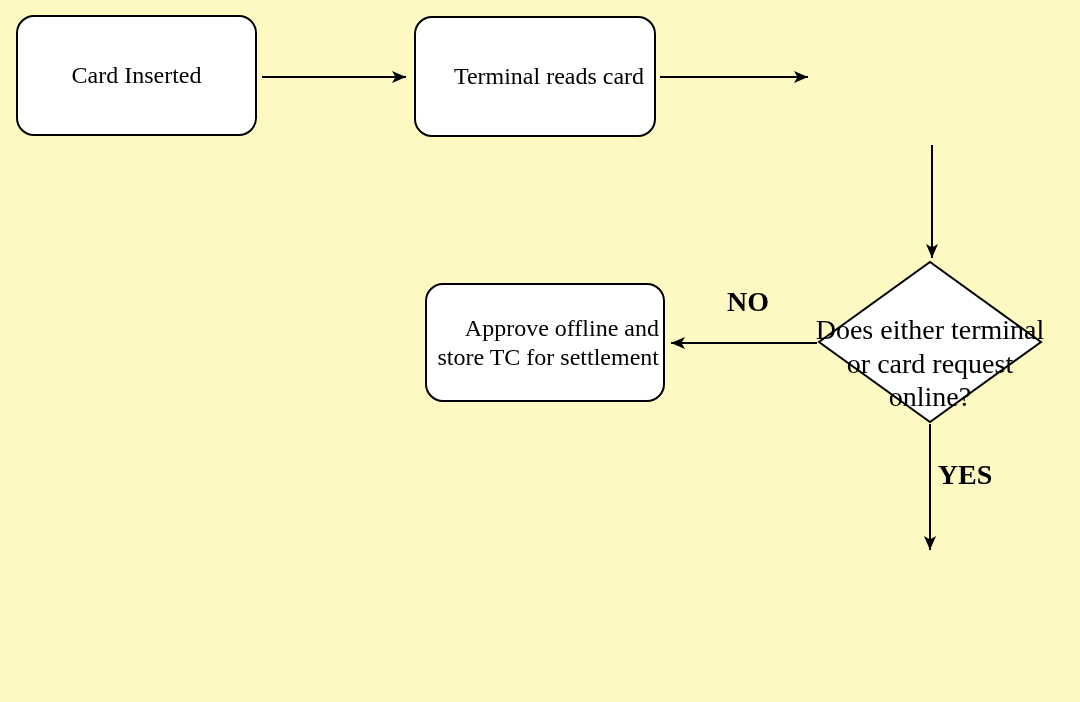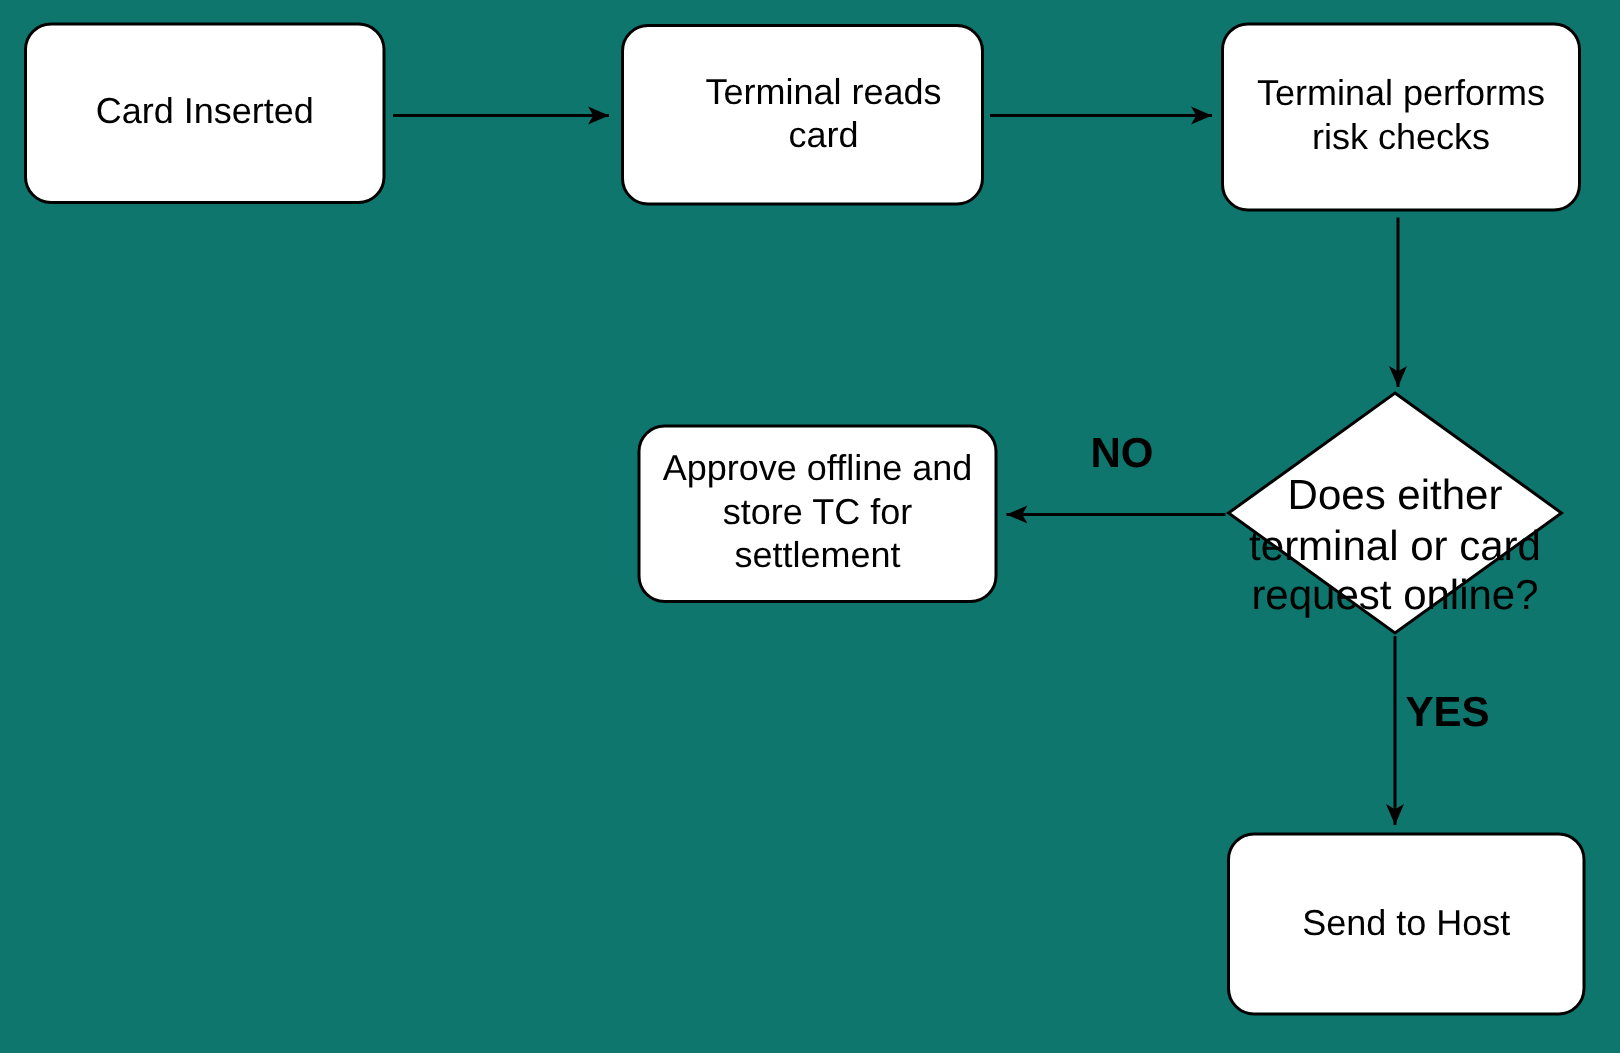--- a/index.html
+++ b/index.html
@@ -4,22 +4,22 @@
 <style>
   html, body {
     margin: 0;
     padding: 0;
     background: #ffffff;
   }
   .canvas {
     position: relative;
     width: 1080px;
     height: 702px;
-    background: #0f766e;
-    font-family: Liberation Sans, sans-serif;
+    background: #fef9c3;
+    font-family: Liberation Serif, serif;
     color: #000000;
     overflow: hidden;
   }
   svg.edge-layer {
     position: absolute;
     left: 0;
     top: 0;
     width: 1080px;
     height: 702px;
   }
@@ -33,21 +33,21 @@
     align-items: center;
     justify-content: center;
     text-align: center;
     font-size: 24px;
     line-height: 1.2;
     padding: 2px 4px;
   }
   .node-card-inserted   { left: 16px;  top: 15px;  width: 241px; height: 121px; }
   .node-terminal-reads  { left: 414px; top: 16px;  width: 242px; height: 121px; padding-left: 32px; }
   .node-risk-checks     { left: 814px; top: 15px;  width: 240px; height: 126px; }
-  .node-approve-offline { left: 425px; top: 283px; width: 240px; height: 119px; }
+  .node-approve-offline { left: 425px; top: 283px; width: 240px; height: 119px; text-align: right; }
   .node-send-host       { left: 818px; top: 555px; width: 239px; height: 122px; }
 
   .diamond-label {
     position: absolute;
     left: 810px;
     top: 313px;
     width: 240px;
     text-align: center;
     font-size: 28px;
     line-height: 1.2;
@@ -87,31 +87,25 @@
   </svg>
 
   <div class="node node-card-inserted">
     <span>Card Inserted</span>
   </div>
 
   <div class="node node-terminal-reads">
     <span>Terminal reads card</span>
   </div>
 
-  <div class="node node-risk-checks">
-    <span>Terminal performs risk checks</span>
-  </div>
 
   <div class="diamond-label">Does either terminal or card request online?</div>
 
   <div class="node node-approve-offline">
     <span>Approve offline and store TC for settlement</span>
   </div>
 
-  <div class="node node-send-host">
-    <span>Send to Host</span>
-  </div>
 
   <div class="edge-label edge-label-no">NO</div>
 
   <div class="edge-label edge-label-yes">YES</div>
 
 </div>
 
 </body></html>

